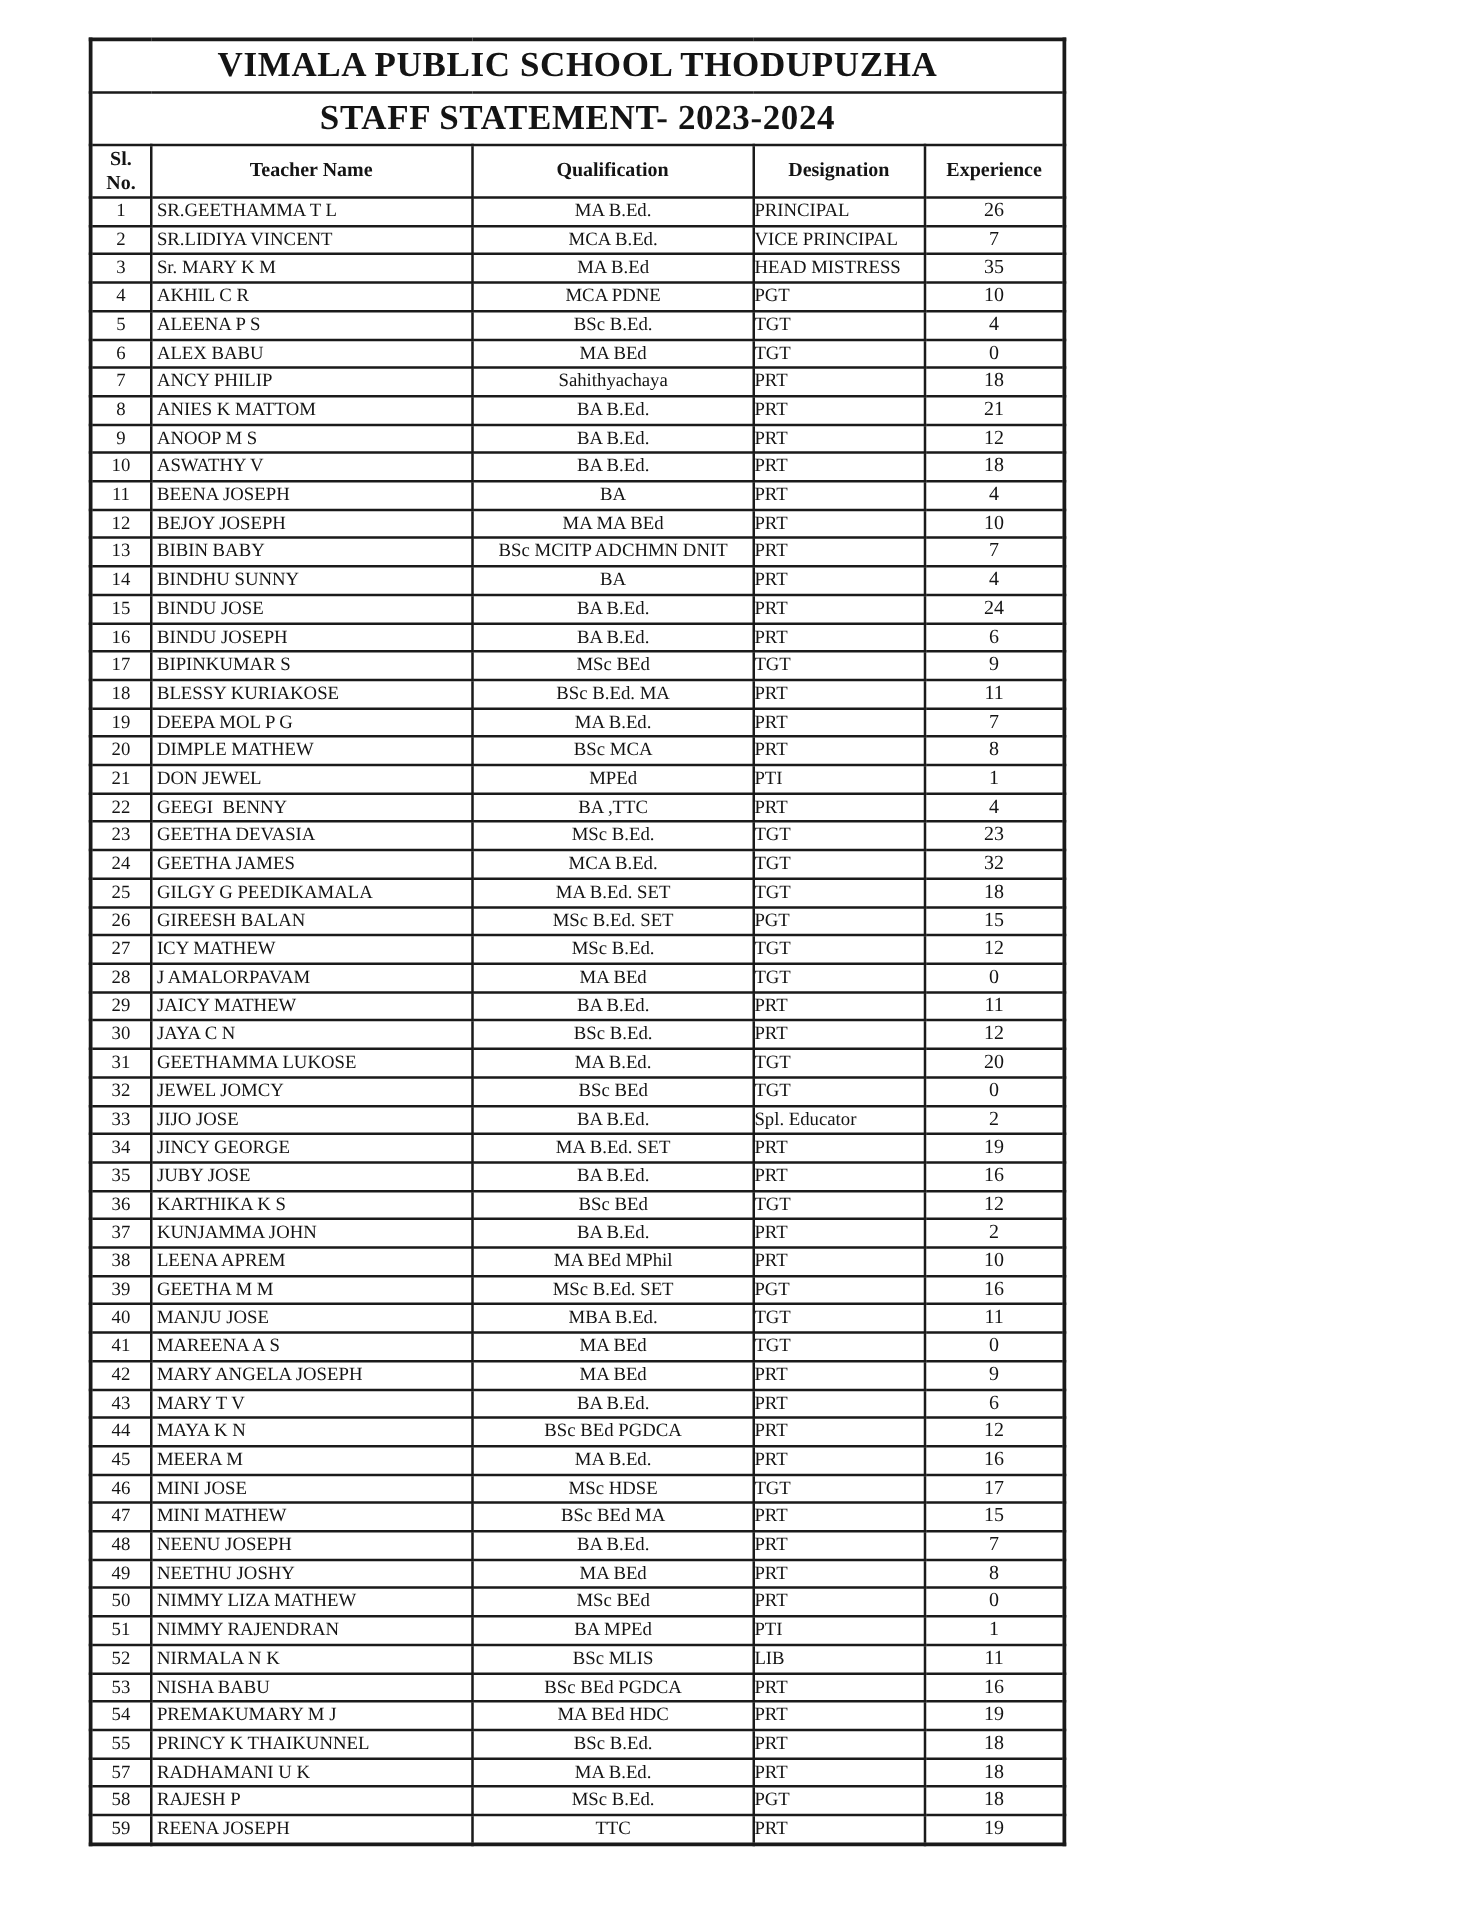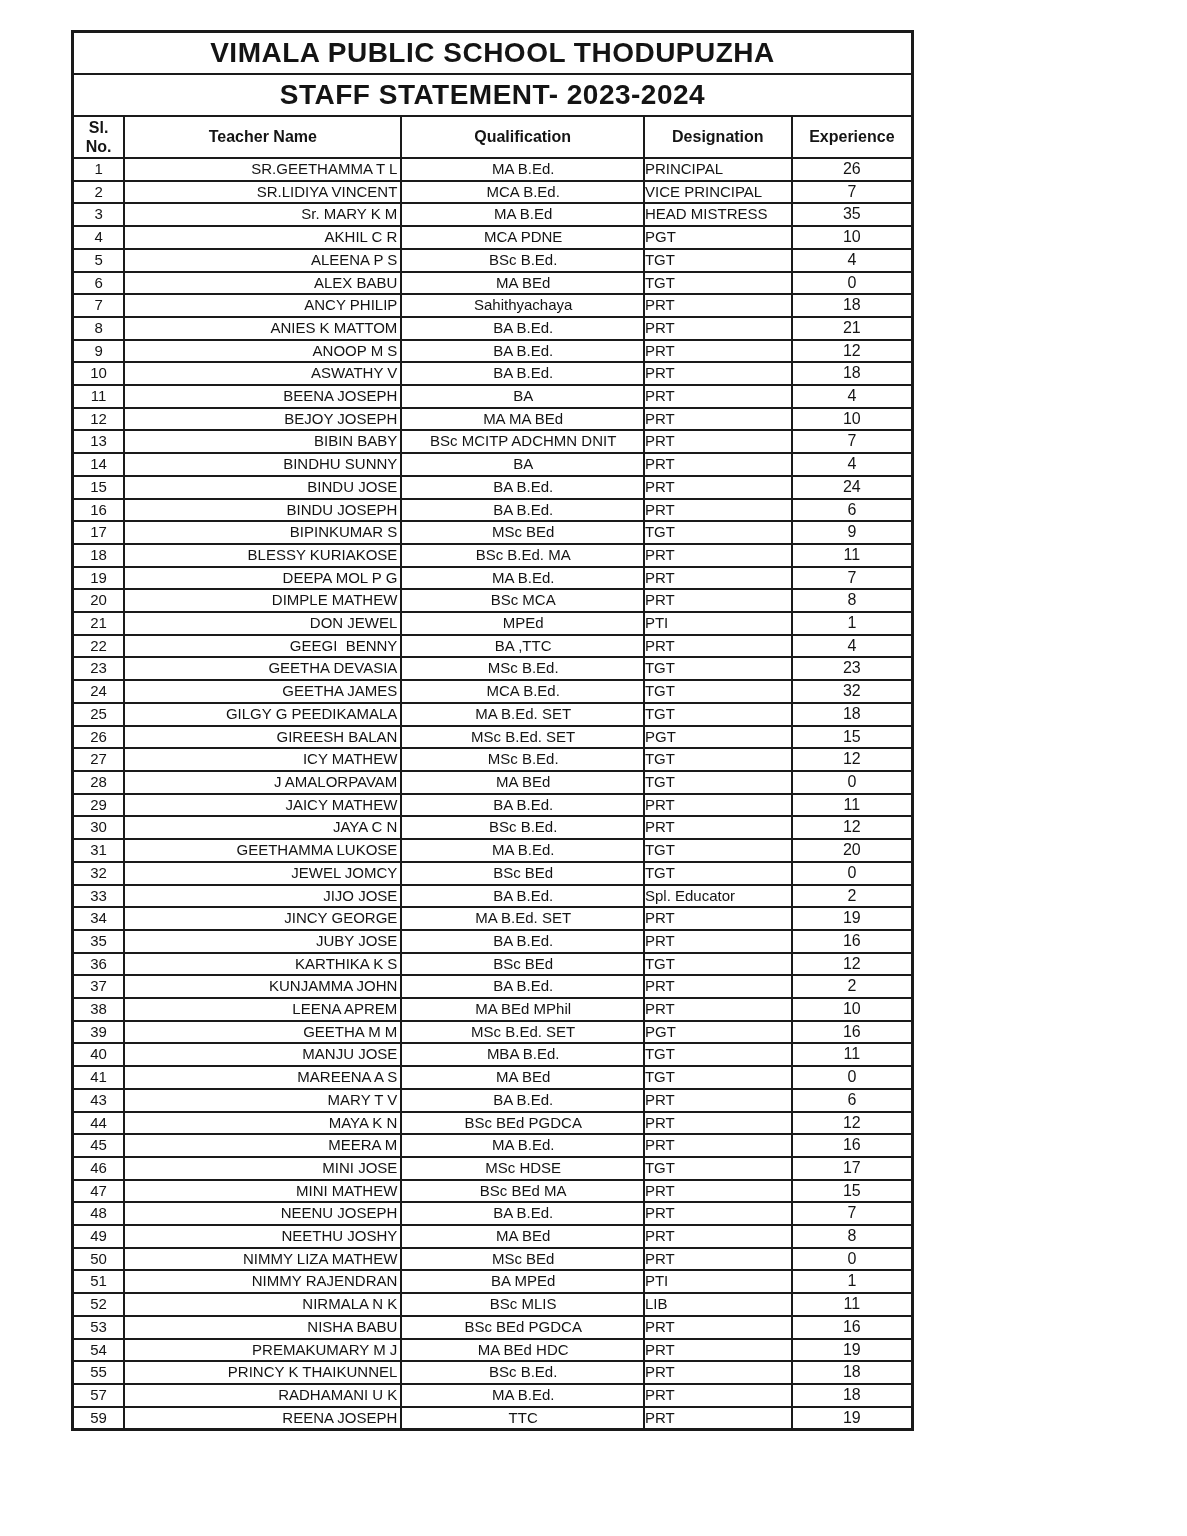--- a/index.html
+++ b/index.html
@@ -13,21 +13,22 @@
     position: relative;
     width: 1187px;
     height: 1536px;
     background: #ffffff;
     overflow: hidden;
   }
   .sheet {
     position: absolute;
     left: 71px;
     top: 30px;
-    width: 843px;
+    width: 779px;
+    font-family: Liberation Serif, serif;
   }
   table.staff {
     width: 100%;
     border-collapse: collapse;
     table-layout: fixed;
     border: 3px solid #1a1a1a;
   }
   table.staff th, table.staff td {
     border: 2px solid #1a1a1a;
     overflow: hidden;
@@ -61,21 +62,21 @@
     margin-left: 44px;
   }
   tbody td {
     height: 20.7px;
     font-size: 15px;
     line-height: 20.7px;
     padding: 0 3px;
     white-space: pre;
   }
   tbody td.c0 { text-align: center; padding: 0; }
-  tbody td.c1 { text-align: right; padding-left: 4px; }
+  tbody td.c1 { text-align: left; padding-left: 4px; }
   tbody td.c2 { text-align: center; padding-left: 4px; }
   tbody td.c3 { text-align: left; padding: 0; }
   tbody td.c4 { text-align: center; padding: 0; font-size: 16px; }
 </style>
 </head>
 <body>
 
 <div class="page">
   <div class="sheet">
     <table class="staff">
@@ -384,20 +385,27 @@
             <td class="c4">11</td>
           </tr>
           <tr>
             <td class="c0">41</td>
             <td class="c1">MAREENA A S</td>
             <td class="c2">MA BEd</td>
             <td class="c3">TGT</td>
             <td class="c4">0</td>
           </tr>
           <tr>
+            <td class="c0">42</td>
+            <td class="c1">MARY ANGELA JOSEPH</td>
+            <td class="c2">MA BEd</td>
+            <td class="c3">PRT</td>
+            <td class="c4">9</td>
+          </tr>
+          <tr>
             <td class="c0">43</td>
             <td class="c1">MARY T V</td>
             <td class="c2">BA B.Ed.</td>
             <td class="c3">PRT</td>
             <td class="c4">6</td>
           </tr>
           <tr>
             <td class="c0">44</td>
             <td class="c1">MAYA K N</td>
             <td class="c2">BSc BEd PGDCA</td>
@@ -479,20 +487,27 @@
             <td class="c1">PRINCY K THAIKUNNEL</td>
             <td class="c2">BSc B.Ed.</td>
             <td class="c3">PRT</td>
             <td class="c4">18</td>
           </tr>
           <tr>
             <td class="c0">57</td>
             <td class="c1">RADHAMANI U K</td>
             <td class="c2">MA B.Ed.</td>
             <td class="c3">PRT</td>
+            <td class="c4">18</td>
+          </tr>
+          <tr>
+            <td class="c0">58</td>
+            <td class="c1">RAJESH P</td>
+            <td class="c2">MSc B.Ed.</td>
+            <td class="c3">PGT</td>
             <td class="c4">18</td>
           </tr>
           <tr>
             <td class="c0">59</td>
             <td class="c1">REENA JOSEPH</td>
             <td class="c2">TTC</td>
             <td class="c3">PRT</td>
             <td class="c4">19</td>
           </tr>
         </tbody>

